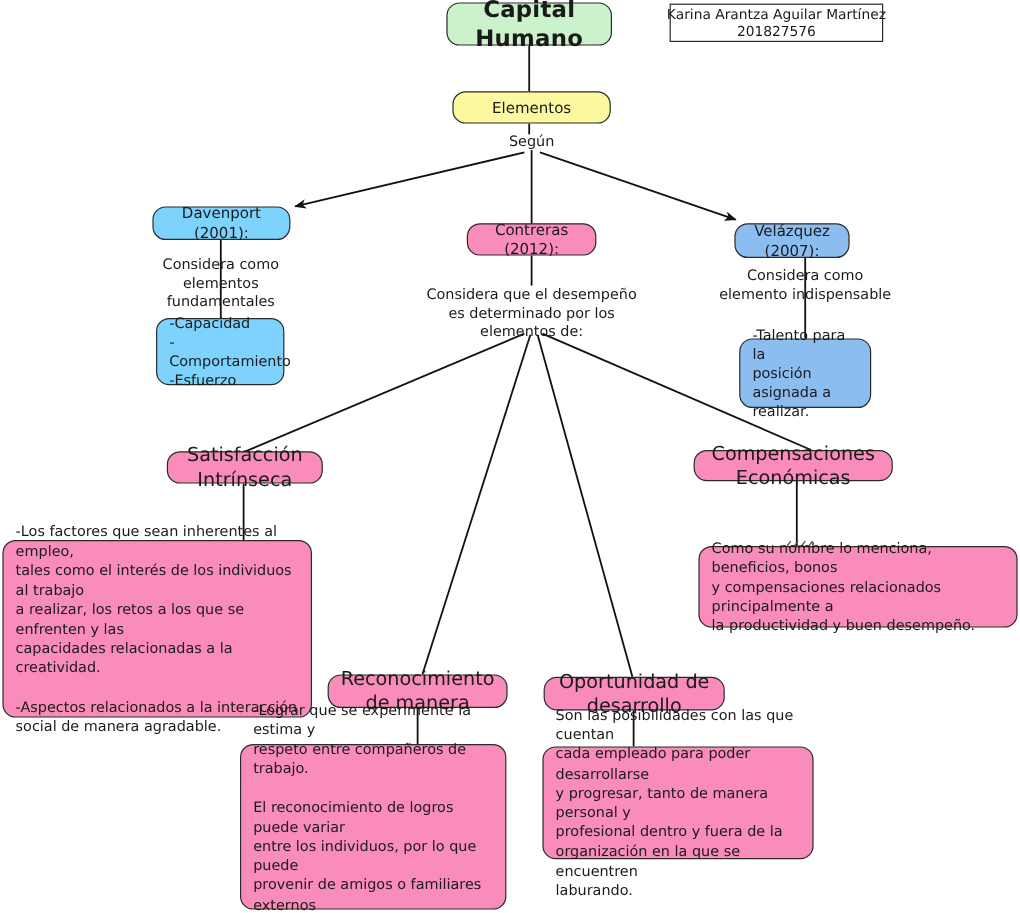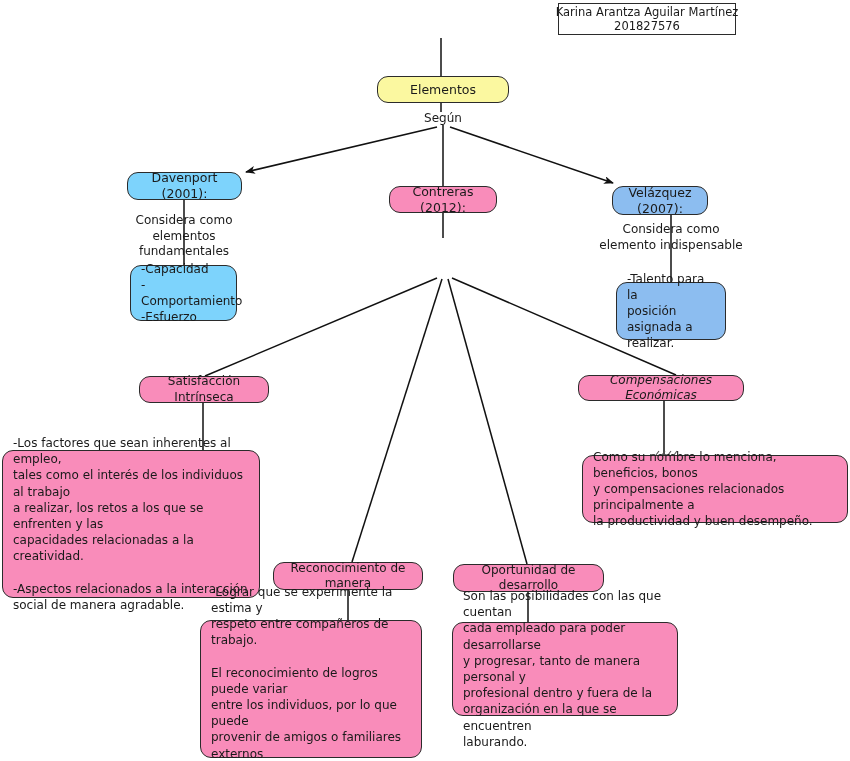--- a/index.html
+++ b/index.html
@@ -55,21 +55,21 @@
   .n-orange { background: #7dd3fc; }
   .n-pink   { background: #f98cba; }
   .n-blue   { background: #8cbdf0; }
 
   .title-node .txt {
     font-size: 19px;
     font-weight: bold;
     letter-spacing: 0.2px;
   }
   .hdr-node .txt  { font-size: 12.5px; }
-  .lbl-node .txt  { font-size: 12px; }
+  .lbl-node .txt  { font-size: 16px; }
   .body-node .txt { font-size: 12px; line-height: 1.35; }
 
   .namebox {
     position: absolute;
     box-sizing: border-box;
     border: 1.3px solid #2b2b2b;
     border-radius: 0;
     background: #ffffff;
     display: flex;
     flex-direction: column;
@@ -124,20 +124,23 @@
     <line x1="448" y1="279" x2="527" y2="564" stroke="#111111" stroke-width="1.5"></line>
     <line x1="452" y1="278" x2="676" y2="375" stroke="#111111" stroke-width="1.5"></line>
 
     <line x1="203" y1="403" x2="203" y2="450" stroke="#111111" stroke-width="1.5"></line>
     <line x1="348" y1="590" x2="348" y2="620" stroke="#111111" stroke-width="1.5"></line>
     <line x1="528" y1="592" x2="528" y2="622" stroke="#111111" stroke-width="1.5"></line>
     <line x1="664" y1="401" x2="664" y2="455" stroke="#111111" stroke-width="1.5"></line>
     <path d="M656,455 l3,-4 M662,455 l3,-4 M668,455 l3,-4 M674,455 l3,-4" stroke="#555555" stroke-width="1.1" fill="none"></path>
   </svg>
 
+  <div class="node n-green title-node" style="left:372px; top:2px; width:138px; height:36px;">
+    <span class="txt">Capital Humano</span>
+  </div>
 
   <div class="namebox" style="left:558px; top:3px; width:178px; height:32px;">
     <span class="txt">Karina Arantza Aguilar Martínez</span>
     <span class="txt">201827576</span>
   </div>
 
   <div class="node n-yellow hdr-node" style="left:377px; top:76px; width:132px; height:27px;">
     <span class="txt">Elementos</span>
   </div>
 
@@ -150,20 +153,22 @@
 elementos fundamentales</div>
   <div class="node n-orange body-node body-text" style="left:130px; top:265px; width:107px; height:56px;">
     <span class="txt">-Capacidad
 -Comportamiento
 -Esfuerzo</span>
   </div>
 
   <div class="node n-pink hdr-node" style="left:389px; top:186px; width:108px; height:27px;">
     <span class="txt">Contreras (2012):</span>
   </div>
+  <div class="edge-label" style="left:343px; top:238px; width:200px;">Considera que el desempeño
+es determinado por los elementos de:</div>
 
   <div class="node n-blue hdr-node" style="left:612px; top:186px; width:96px; height:29px;">
     <span class="txt">Velázquez (2007):</span>
   </div>
   <div class="edge-label" style="left:596px; top:222px; width:150px;">Considera como
 elemento indispensable</div>
   <div class="node n-blue body-node body-text" style="left:616px; top:282px; width:110px; height:58px;">
     <span class="txt">-Talento para la
 posición asignada a
 realizar.</span>
@@ -200,21 +205,21 @@
   </div>
   <div class="node n-pink body-node body-text" style="left:452px; top:622px; width:226px; height:94px;">
     <span class="txt">Son las posibilidades con las que cuentan
 cada empleado para poder desarrollarse
 y progresar, tanto de manera personal y
 profesional dentro y fuera de la
 organización en la que se encuentren
 laburando.</span>
   </div>
 
-  <div class="node n-pink lbl-node" style="left:578px; top:375px; width:166px; height:26px;font-style:italic;">
+  <div class="node n-pink lbl-node" style="left:578px; top:375px; width:166px; height:26px;">
     <span class="txt">Compensaciones Económicas</span>
   </div>
   <div class="node n-pink body-node body-text" style="left:582px; top:455px; width:266px; height:68px;">
     <span class="txt">Como su nombre lo menciona, beneficios, bonos
  y compensaciones relacionados principalmente a
 la productividad y buen desempeño.</span>
   </div>
 
 </div>
 

